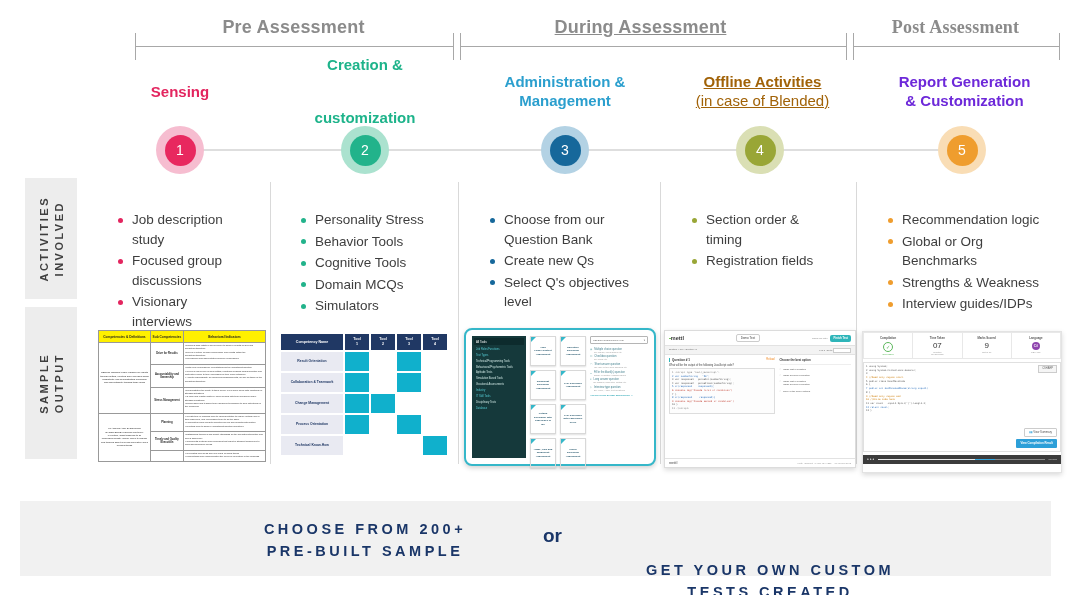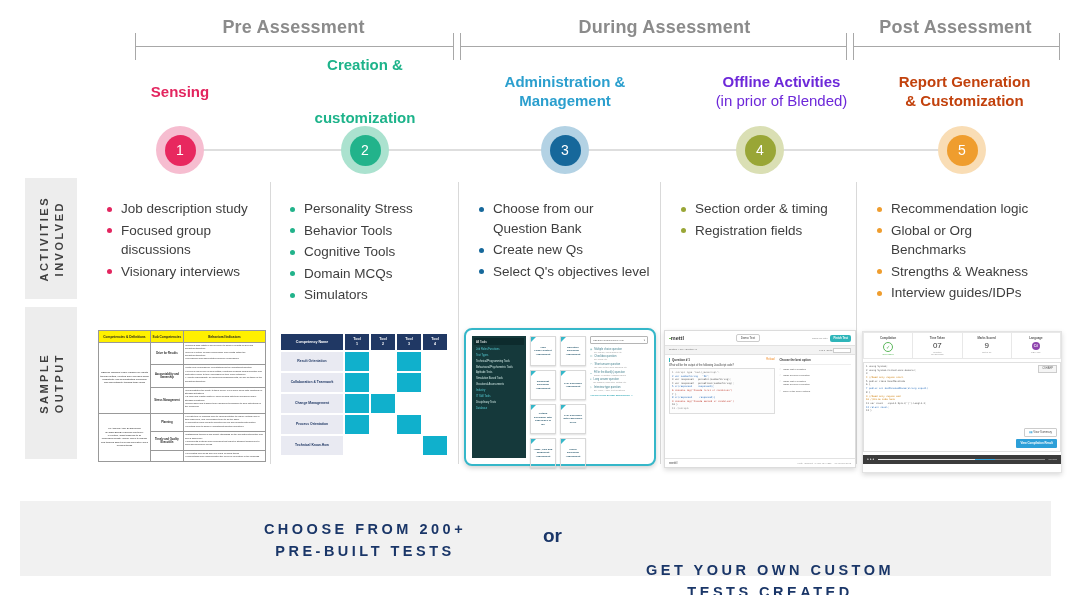--- a/index.html
+++ b/index.html
@@ -3,38 +3,38 @@
 <meta charset="utf-8">
 <style>
   html,body{margin:0;padding:0;background:#fff;}
   .page{position:relative;width:1073px;height:595px;background:#fff;overflow:hidden;
         font-family:"Liberation Sans",sans-serif;}
 
   
   .phase-label{position:absolute;top:17px;text-align:center;font-weight:bold;
                font-size:18px;color:#8b8b8b;letter-spacing:.2px;}
   .pl1{left:135px;width:317px;}
-  .pl2{left:472px;width:385px;}
-  .pl3{left:853px;width:205px;}
+  .pl2{left:448px;width:385px;text-decoration:underline;}
+  .pl3{left:853px;width:205px;font-family:Liberation Serif, serif;}
   .bracket{position:absolute;top:33px;height:27px;
            border-left:1.5px solid #a8a8a8;border-right:1.5px solid #a8a8a8;}
   .bracket::after{content:'';position:absolute;left:0;right:0;top:13px;border-top:1.5px solid #a8a8a8;}
   .br1{left:135px;width:317px;}
   .br2{left:460px;width:385px;}
   .br3{left:853px;width:205px;}
 
   
   .col-title{position:absolute;top:71px;height:42px;display:flex;flex-direction:column;
              justify-content:center;align-items:center;text-align:center;
              font-weight:bold;font-size:15px;line-height:1.25;}
   .ct1{left:105px;width:150px;color:#e3255f;}
   .ct2{left:285px;width:160px;color:#1db38a;gap:34px;}
   .ct3{left:480px;width:170px;color:#2b9fce;}
-  .ct4{left:689px;width:185px;color:#6d28d9;}
-  .ct5{left:872px;width:185px;color:#c2410c;}
+  .ct4{left:670px;width:185px;color:#a16207;text-decoration:underline;}
+  .ct5{left:872px;width:185px;color:#6d28d9;}
   .col-title .subtitle{font-weight:normal;}
 
   
   .step-line{position:absolute;top:149px;left:180px;width:782px;height:1.5px;background:#dedede;}
   .halo{position:absolute;top:126px;width:48px;height:48px;border-radius:50%;
         display:flex;align-items:center;justify-content:center;}
   .core{width:31px;height:31px;border-radius:50%;color:#fff;font-size:14px;
         display:flex;align-items:center;justify-content:center;}
   .hp1{left:156px;background:#f6bdd0;}.kp1{background:#e8285f;}
   .hp2{left:341px;background:#abe2cf;}.kp2{background:#22b38b;}
@@ -54,21 +54,21 @@
   .vdiv{position:absolute;top:182px;height:282px;width:1px;background:#d9d9d9;}
   .vd1{left:270px;}.vd2{left:458px;}.vd3{left:660px;}.vd4{left:856px;}
 
   
   .acts{position:absolute;top:197px;}
   .a1{left:102px;width:160px;}
   .a2{left:285px;width:165px;}
   .a3{left:474px;width:180px;}
   .a4{left:676px;width:175px;}
   .a5{left:872px;width:185px;}
-  ul.blist{list-style:none;margin:2px;padding:0;font-size:13.5px;color:#3e3e3e;line-height:1.45;}
+  ul.blist{list-style:none;margin:13px;padding:0;font-size:13.5px;color:#3e3e3e;line-height:1.45;}
   .blist li{position:relative;padding-left:17px;margin-bottom:2px;white-space:pre-line;}
   .blist li::before{content:'';position:absolute;left:3px;top:7.5px;width:5px;height:5px;border-radius:50%;}
   .b1 li::before{background:#e3255f;}
   .b2 li::before{background:#22b38b;}
   .b3 li::before{background:#16689b;}
   .b4 li::before{background:#99a636;}
   .b5 li::before{background:#ef9d2e;}
 
   
   .thumb{position:absolute;background:#fff;}
@@ -207,21 +207,21 @@
   <div class="col-title ct2">
     <div>Creation &amp;</div>
     <div>customization</div>
   </div>
   <div class="col-title ct3">
     <div>Administration &amp;</div>
     <div>Management</div>
   </div>
   <div class="col-title ct4">
     <div>Offline Activities</div>
-    <div class="subtitle">(in prior of Blended)</div>
+    <div class="subtitle">(in case of Blended)</div>
   </div>
   <div class="col-title ct5">
     <div>Report Generation</div>
     <div>&amp; Customization</div>
   </div>
 
   <div class="step-line"></div>
   <div class="halo hp1">
       <div class="core kp1">1</div>
     </div>
@@ -558,21 +558,21 @@
         <div class="done"></div>
         <div class="buf"></div>
       </div>
       <span class="rp-time">00:07:56</span>
     </div>
   </div>
 
   <div class="cta">
     <div class="cta-text cta-left">
       <div>CHOOSE FROM 200+</div>
-      <div>PRE-BUILT TESTS</div>
+      <div>PRE-BUILT SAMPLE</div>
     </div>
     <div class="cta-or">or</div>
     <div class="cta-text cta-right">
       <div>GET YOUR OWN CUSTOM</div>
       <div>TESTS CREATED</div>
     </div>
   </div>
 
 </div>
 

